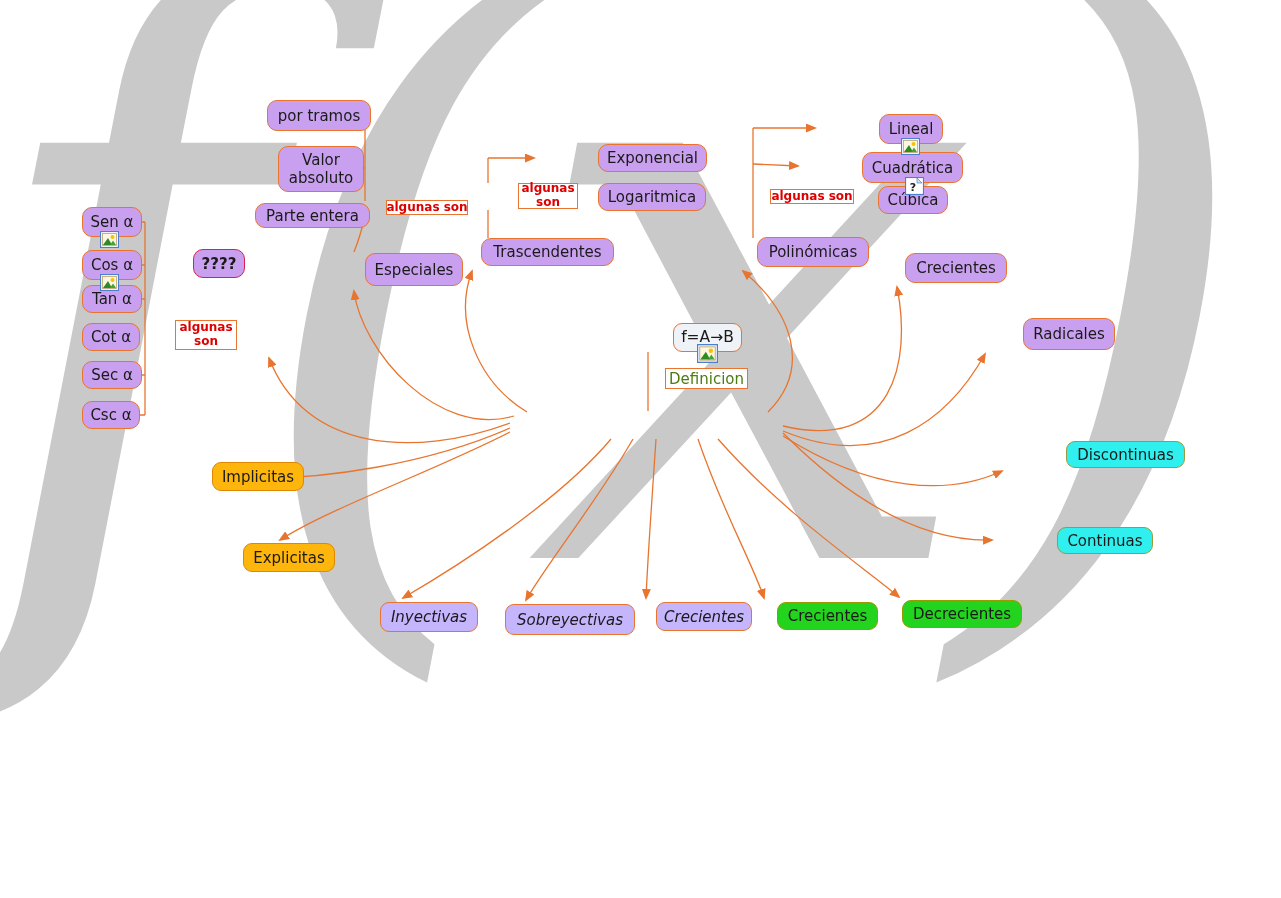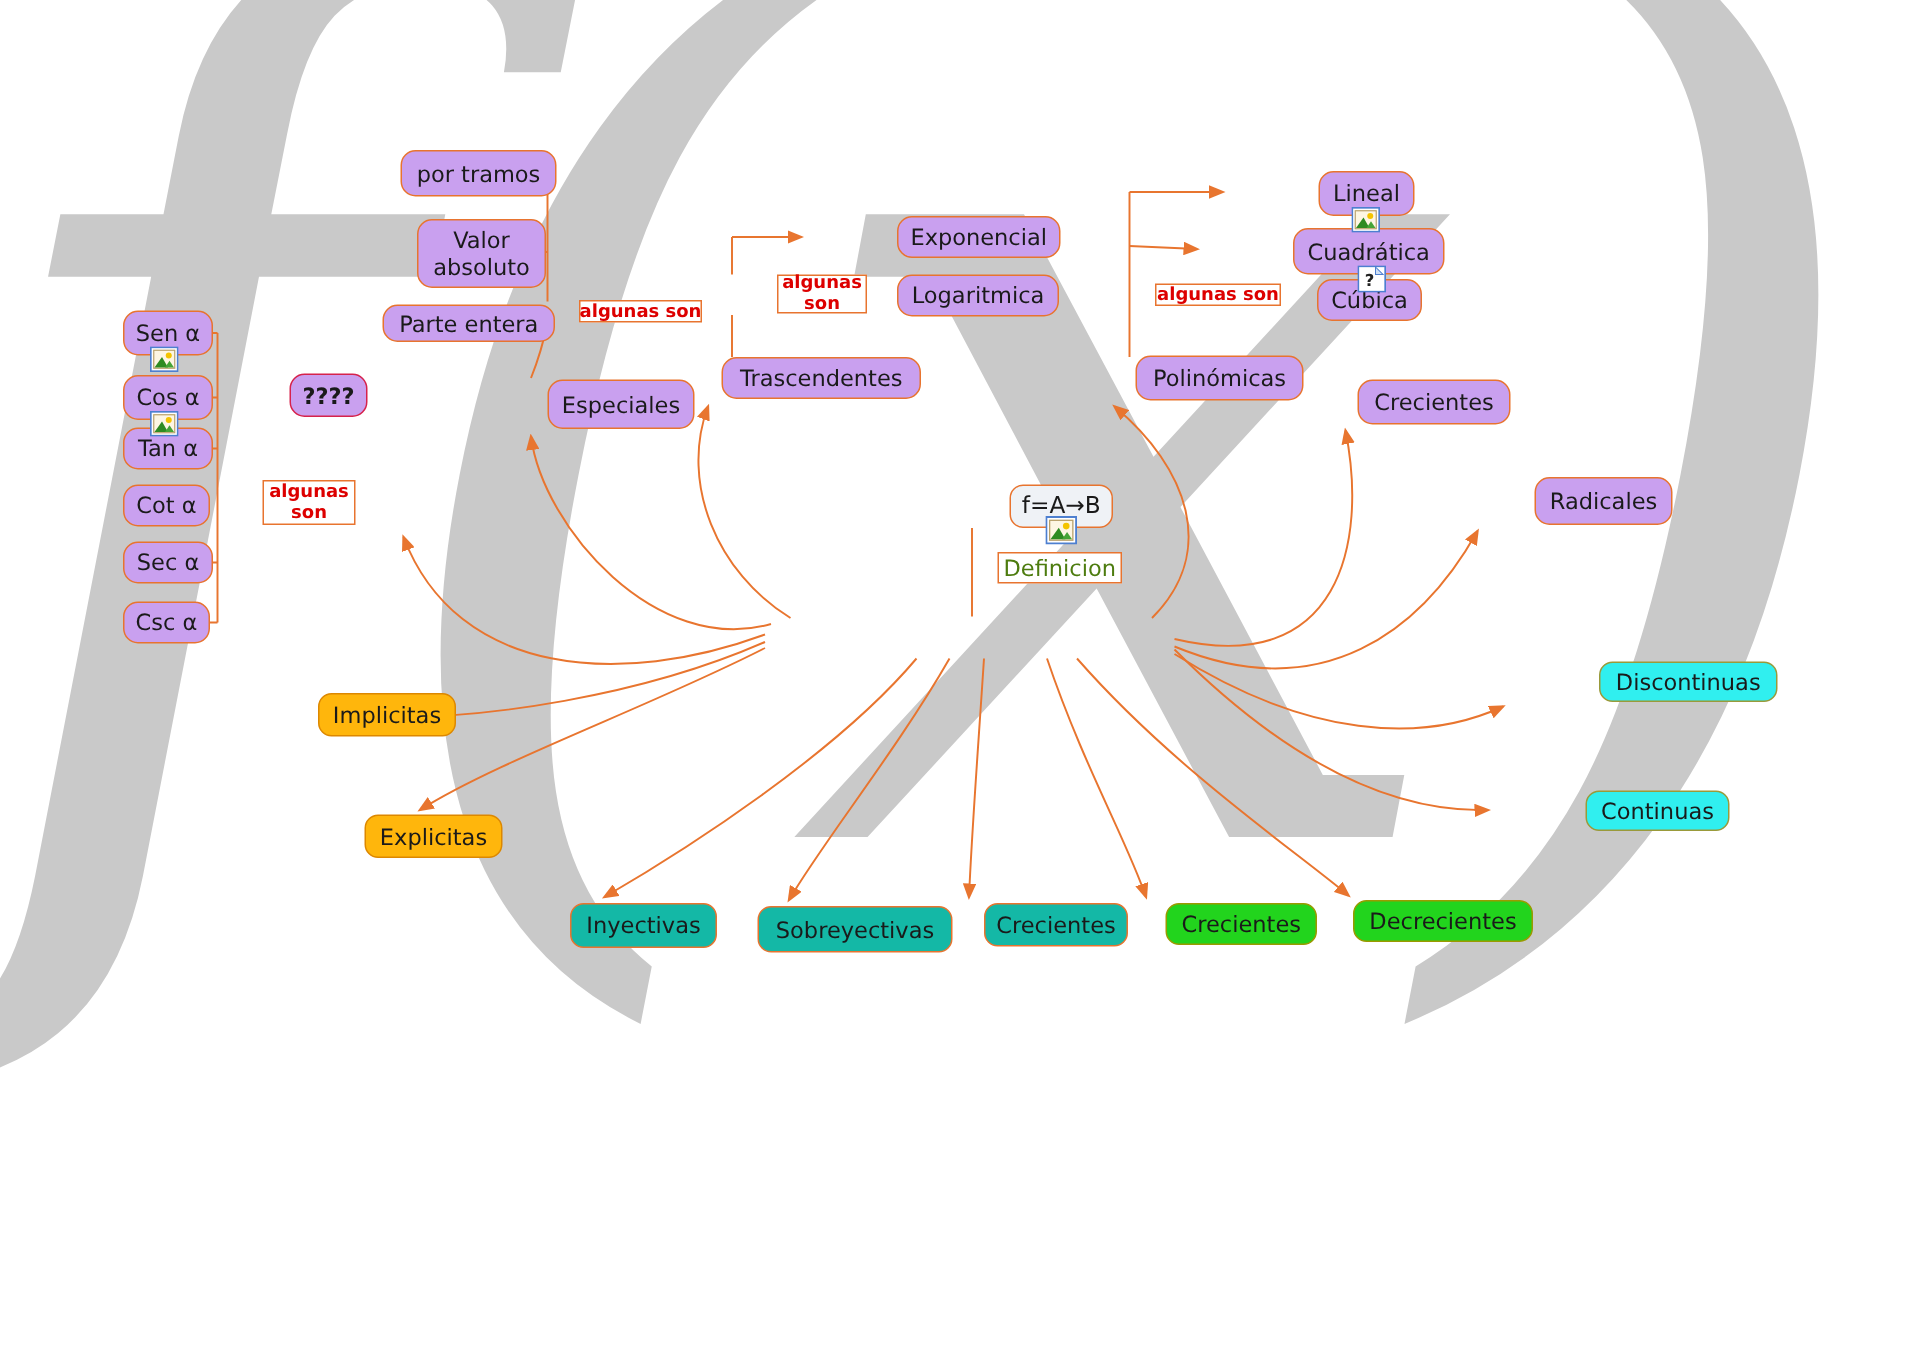--- a/index.html
+++ b/index.html
@@ -11,21 +11,21 @@
              user-select:none;white-space:nowrap;}
   svg.wires{position:absolute;left:0;top:0;z-index:1;}
   .wire{fill:none;stroke:#e8752f;stroke-width:1.3px;}
   #nodes-layer{position:absolute;left:16px;top:0;width:100%;height:100%;z-index:2;margin-left:44px;}
   .node{position:absolute;box-sizing:border-box;display:flex;align-items:center;justify-content:center;
         text-align:center;font-size:15px;line-height:1.2;color:#1a1a1a;z-index:2;padding:1px 3px;}
   .purple{background:#c9a0ef;border:1.6px solid #e8742f;border-radius:10px;}
   .purple-q{background:#c9a0ef;border:1.8px solid #d6224c;border-radius:10px;font-weight:bold;}
   .plain{background:#eff2f6;border:1.5px solid #e8742f;border-radius:9px;font-size:15.5px;}
   .orange{background:#ffb60c;border:1.6px solid #dd8800;border-radius:9px;}
-  .yellow{background:#14b8a6;border:1.6px solid #e8742f;border-radius:9px;}
+  .yellow{background:#c4b5fd;border:1.6px solid #e8742f;border-radius:9px;font-style:italic;}
   .green{background:#22d41d;border:1.6px solid #9a9a00;border-radius:9px;}
   .cyan{background:#30efef;border:1.6px solid #9a9a3a;border-radius:9px;}
   .rlabel1,.rlabel2{background:#ffffff;border:1px solid #e8742f;color:#dd0000;
         font-weight:bold;font-size:12px;line-height:1.15;border-radius:0;}
   .rlabel1{white-space:nowrap;}
   .dlabel{background:#ffffff;border:1px solid #e8742f;color:#4d7c0f;font-size:15px;border-radius:0;}
   .res-icon{position:absolute;z-index:3;display:block;line-height:0;cursor:pointer;}
 </style>
 </head>
 <body>

